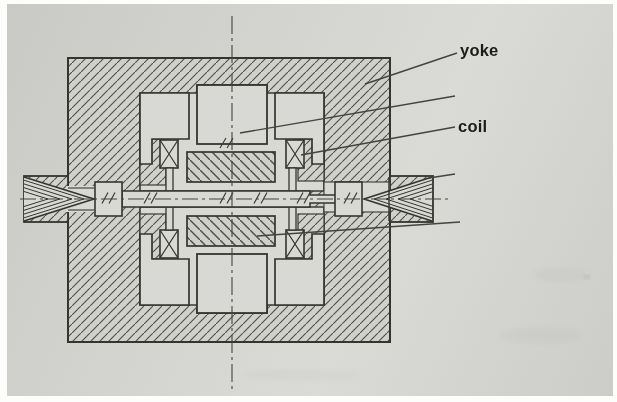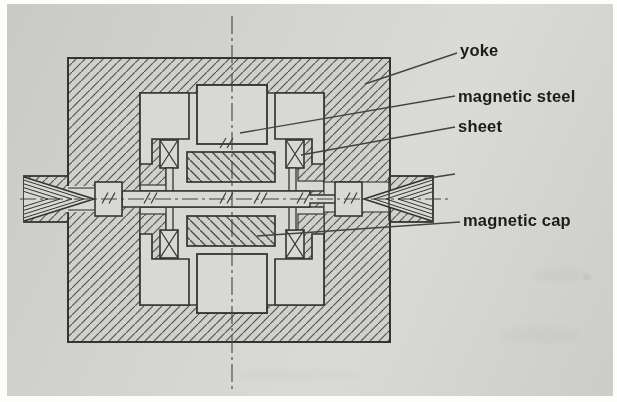--- a/index.html
+++ b/index.html
@@ -137,16 +137,14 @@
     <g stroke="#44443f" stroke-width="1.4">
       <line x1="457" y1="53" x2="365" y2="84"></line>
       <line x1="455" y1="96" x2="240" y2="133"></line>
       <line x1="455" y1="127" x2="301" y2="155"></line>
       <line x1="455" y1="174" x2="429" y2="178"></line>
       <line x1="460" y1="222" x2="257" y2="236"></line>
     </g>
   </svg>
 
   <div class="diagram-label lbl-yoke">yoke</div>
-  <div class="diagram-label lbl-steel">magnetic steel</div>
-  <div class="diagram-label lbl-coil">sheet</div>
-  <div class="diagram-label lbl-cap">magnetic cap</div>
+  <div class="diagram-label lbl-coil">coil</div>
 </div>
 
 </body></html>

